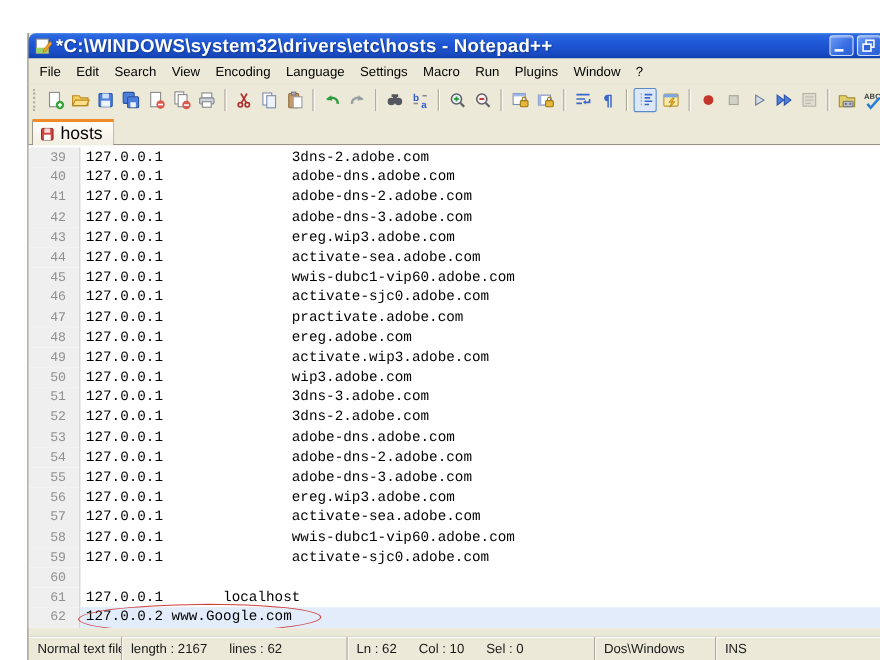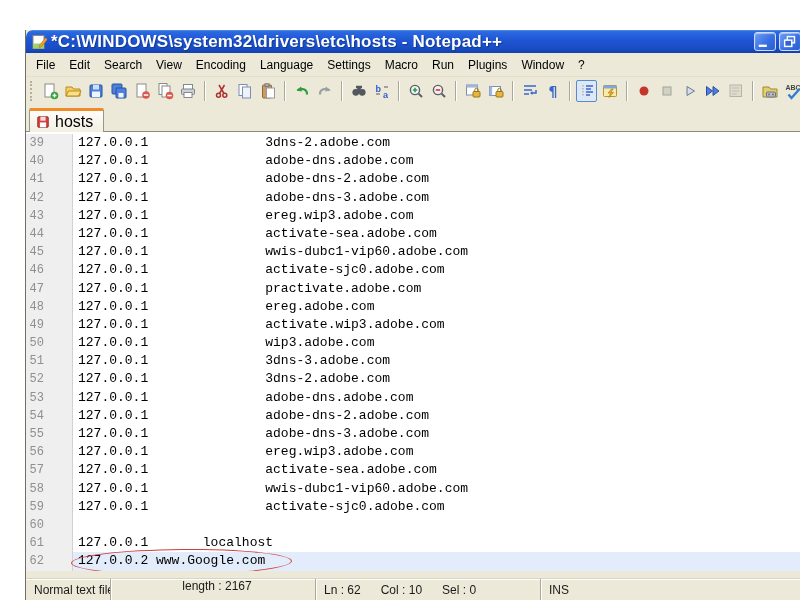--- a/index.html
+++ b/index.html
@@ -41,33 +41,33 @@
     border:1px solid #9a968a; border-bottom:none; border-top:3px solid #ef8b28;
     border-top-left-radius:2px; border-top-right-radius:2px; font-size:16px; color:#000;
     position:relative; top:1px; }
   .tab svg { width:14px; height:14px; }
   
   .editor { position:relative; height:439px; background:#fff; overflow:hidden;
     font-family:"Liberation Mono","DejaVu Sans Mono",monospace; }
   .rows { padding-top:2px; }
   .row { display:flex; height:18.2px; align-items:center; }
   .ln { flex:0 0 47px; height:100%; background:#efefef; border-right:1px solid #d2d2d2;
-    color:#8f8f8f; font-size:12px; text-align:right; padding-right:28px; line-height:18.2px; }
+    color:#8f8f8f; font-size:12px; text-align:right; padding-right:12px; line-height:18.2px; }
   .code { flex:1; font-size:13px; line-height:18.2px; white-space:pre; padding-left:5px;
     color:#000; }
   .row.current .code { background:#e3ecfa; }
   .annotation { position:absolute; border:1.6px solid #cf4040; border-radius:50%;
     pointer-events:none; transform:rotate(-.5deg); }
   
   .status-gap { height:7px; background:#ece9d8; }
   .statusbar { height:22px; background:#ece9d8; display:flex; font-size:12px; color:#1a1a1a;
     border-top:1px solid #d8d4c4; box-shadow:inset 0 1px 0 #fff; }
   .sec { display:flex; align-items:center; gap:20px; padding-left:8px;
     border-right:1px solid #aca899; box-shadow:1px 0 0 #fff; white-space:nowrap; overflow:hidden; }
-  .sec1 { width:85px; } .sec2 { width:205px;flex-direction:column; } .sec3 { width:225px; }
+  .sec1 { width:85px; } .sec2 { width:205px; } .sec3 { width:225px; }
   .sec4 { width:110px; } .sec5 { width:118px; } .sec6 { flex:1; border-right:none; }
 </style>
 </head>
 <body>
 
 <div class="screen">
   <div class="window">
 
     <div class="titlebar">
       <span class="appicon">
@@ -432,19 +432,22 @@
       </div>
       <div class="sec sec2">
         <span>length : 2167</span>
         <span>lines : 62</span>
       </div>
       <div class="sec sec3">
         <span>Ln : 62</span>
         <span>Col : 10</span>
         <span>Sel : 0</span>
       </div>
+      <div class="sec sec4">
+        <span>Dos\Windows</span>
+      </div>
       <div class="sec sec6">
         <span>INS</span>
       </div>
     </div>
 
   </div>
 </div>
 
 </body></html>

